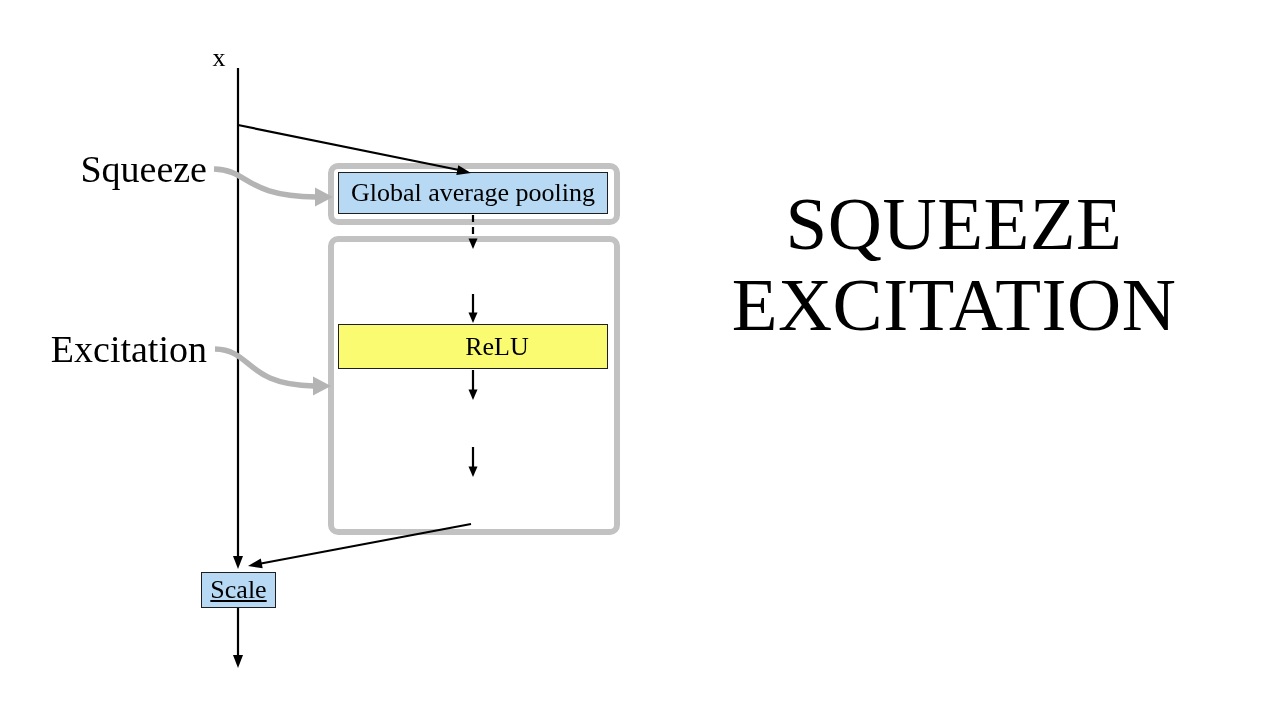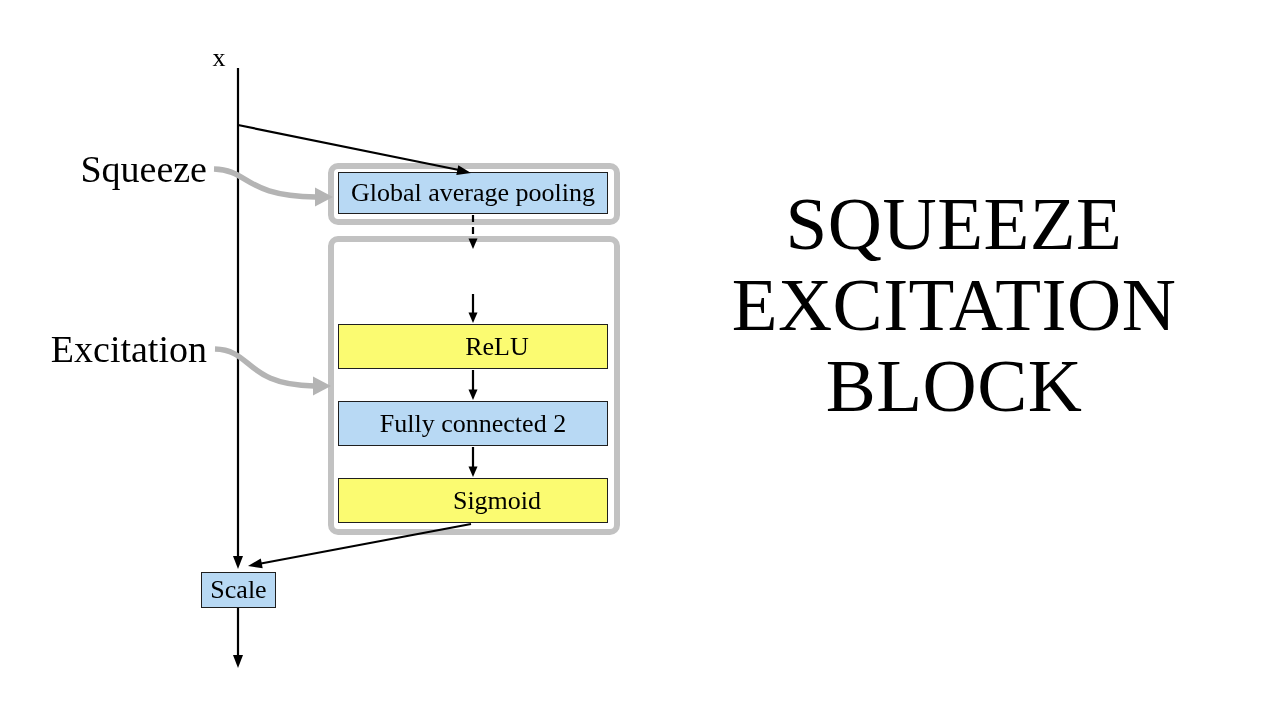--- a/index.html
+++ b/index.html
@@ -42,24 +42,22 @@
   <div class="abs xlabel">x</div>
 
   <div class="abs annot" style="top:146px;">Squeeze</div>
   <div class="abs annot" style="top:326px;">Excitation</div>
 
   <div class="abs group" style="left:328px;top:163px;width:292px;height:62px;"></div>
   <div class="abs node blue" style="left:338px;top:172px;width:270px;height:42px;text-align:center;">Global average pooling</div>
 
   <div class="abs group" style="left:328px;top:236px;width:292px;height:299px;"></div>
   <div class="abs node yellow" style="left:338px;top:324px;width:270px;height:45px;">ReLU</div>
-  <div class="abs node blue" style="left:338px;top:401px;width:270px;height:45px;">Fully connected 2</div>
-  <div class="abs node yellow" style="left:338px;top:478px;width:270px;height:45px;">Sigmoid</div>
 
-  <div class="abs node blue" style="left:201px;top:572px;width:75px;height:36px;">Scale</div>
+  <div class="abs node blue" style="left:201px;top:572px;width:75px;height:36px;text-decoration:underline;">Scale</div>
 
   <svg class="overlay" width="1280" height="720" viewBox="0 0 1280 720">
     <g stroke="#000000" stroke-width="2.2" fill="none">
 
       <path d="M238,68 L238,557"></path>
 
       <path d="M238,125 L459,170"></path>
 
       <path d="M473,215 L473,240" stroke-dasharray="7 5"></path>
 
@@ -86,16 +84,15 @@
       <path d="M214,169 C250,170 243,196 316,197" stroke="#b4b4b4" stroke-width="5.5" fill="none"></path>
       <polygon points="333,197 315,187.5 315,206.5" fill="#b4b4b4"></polygon>
       <path d="M215,349 C253,350 245,385 314,386" stroke="#b4b4b4" stroke-width="5.5" fill="none"></path>
       <polygon points="331,386 313,376.5 313,395.5" fill="#b4b4b4"></polygon>
     </g>
   </svg>
 
   <div class="abs title">
     <div>SQUEEZE</div>
     <div>EXCITATION</div>
-    <div>BLOCK</div>
   </div>
 
 </div>
 
 </body></html>

